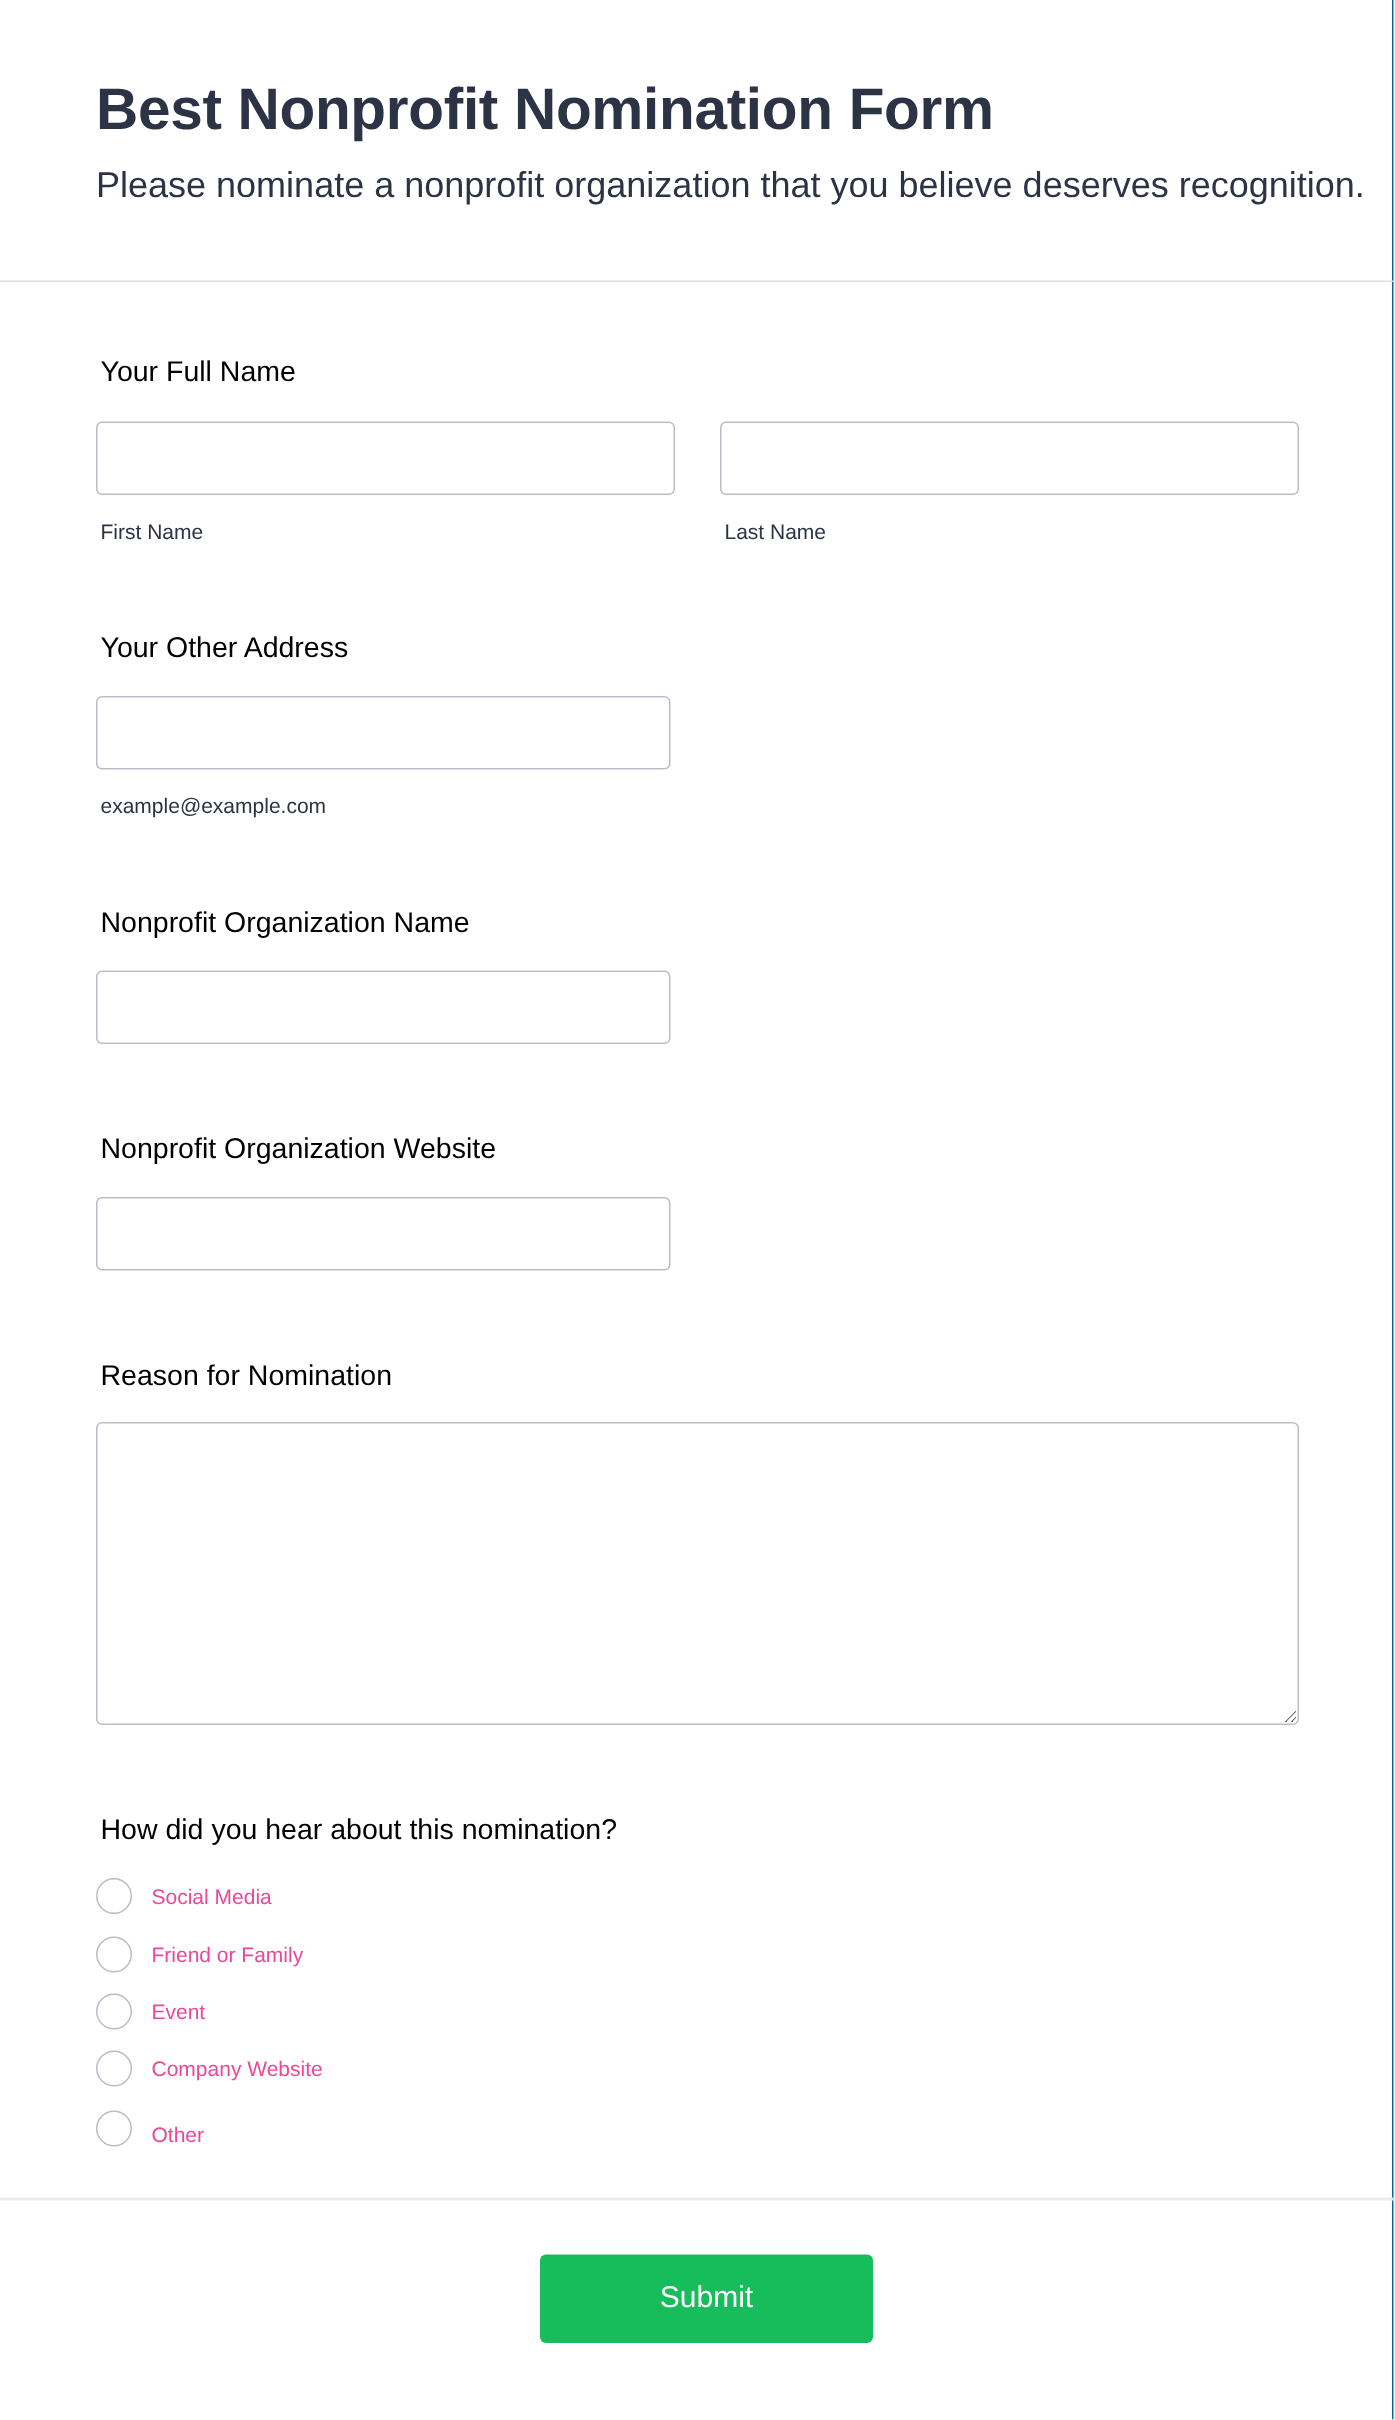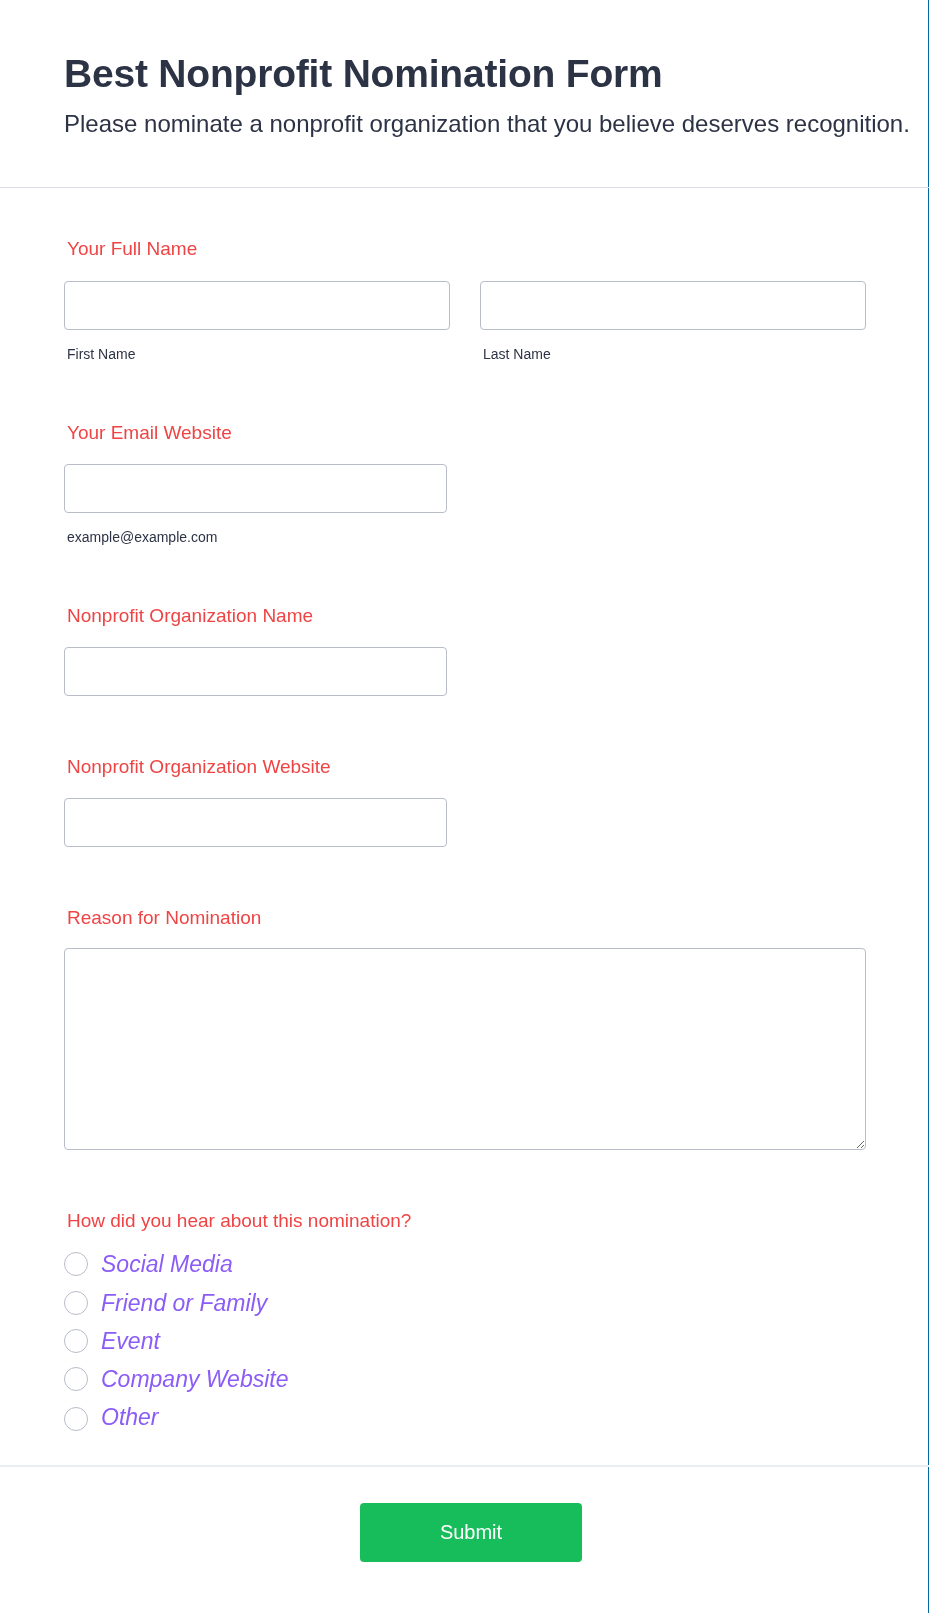--- a/index.html
+++ b/index.html
@@ -2,47 +2,47 @@
 <html><head>
   <meta charset="utf-8">
   <style>
     * { box-sizing: border-box; margin: 0; padding: 0; }
     html, body { width: 930px; height: 1613px; background: #ffffff; overflow: hidden; }
     body { font-family: "Liberation Sans", "DejaVu Sans", sans-serif; color: #2c3345; position: relative; }
     .page { position: absolute; left: 0; top: 0; width: 929px; height: 1613px; background: #ffffff; border-right: 1px solid #0369a1; }
     .header { position: absolute; left: 0; top: 0; width: 929px; height: 188px; border-bottom: 1px solid #dcdde6; }
     .title { position: absolute; left: 64px; top: 52px; font-size: 39px; font-weight: 700; letter-spacing: -0.2px; color: #2c3345; white-space: nowrap; }
     .subtitle { position: absolute; left: 64px; top: 110px; font-size: 24px; color: #2c3345; white-space: nowrap; }
-    .label { position: absolute; left: 67px; font-size: 19px; color: #ef4444; white-space: nowrap; text-align: right; }
+    .label { position: absolute; left: 67px; font-size: 19px; color: #000000; white-space: nowrap; text-align: right; }
     .sublabel { position: absolute; font-size: 14px; color: #2c3345; white-space: nowrap; }
     .input { position: absolute; height: 49px; border: 1px solid #b8bdc9; border-radius: 4px; background: #fff; font-family: "Liberation Sans", sans-serif; font-size: 16px; padding: 0 10px; color: #2c3345; outline: none; }
     .textarea { position: absolute; border: 1px solid #b8bdc9; border-radius: 4px; background: #fff; font-family: "Liberation Sans", sans-serif; font-size: 16px; padding: 10px; resize: vertical; outline: none; }
     .radio-row { position: absolute; left: 64px; height: 26px; display: flex; align-items: center; cursor: pointer; }
     .radio-circle { width: 24px; height: 24px; border: 1px solid #b8bdc9; border-radius: 50%; background: #fff; flex: 0 0 24px; }
-    .radio-label { margin-left: 13px; font-size: 23px; color: #8b5cf6; white-space: nowrap; font-style: italic; }
+    .radio-label { margin-left: 13px; font-size: 14px; color: #ec4899; white-space: nowrap; }
     .footer-divider { position: absolute; left: 0; top: 1465px; width: 929px; height: 2px; background: #eaedf3; }
     .submit { position: absolute; left: 360px; top: 1503px; width: 222px; height: 59px; background: #18bd5b; border: none; border-radius: 4px; color: #ffffff; font-family: "Liberation Sans", sans-serif; font-size: 20px; font-weight: 500; cursor: pointer; }
   </style>
 </head>
 <body>
 
 <div class="page">
 
   <div class="header">
     <h1 class="title">Best Nonprofit Nomination Form</h1>
     <p class="subtitle">Please nominate a nonprofit organization that you believe deserves recognition.</p>
   </div>
 
   <div class="label" style="top:238px;">Your Full Name</div>
   <input class="input" style="left: 64px; top: 281px; width: 386px;" type="text" value="">
   <div class="sublabel" style="left:67px; top:346px;">First Name</div>
   <input class="input" style="left: 480px; top: 281px; width: 386px;" type="text" value="">
   <div class="sublabel" style="left:483px; top:346px;">Last Name</div>
 
-  <div class="label" style="top:422px;">Your Email Website</div>
+  <div class="label" style="top:422px;">Your Other Address</div>
   <input class="input" style="left: 64px; top: 464px; width: 383px;" type="email" value="">
   <div class="sublabel" style="left:67px; top:529px;">example@example.com</div>
 
   <div class="label" style="top:605px;">Nonprofit Organization Name</div>
   <input class="input" style="left: 64px; top: 647px; width: 383px;" type="text" value="">
 
   <div class="label" style="top:756px;">Nonprofit Organization Website</div>
   <input class="input" style="left: 64px; top: 798px; width: 383px;" type="text" value="">
 
   <div class="label" style="top:907px;">Reason for Nomination</div>

